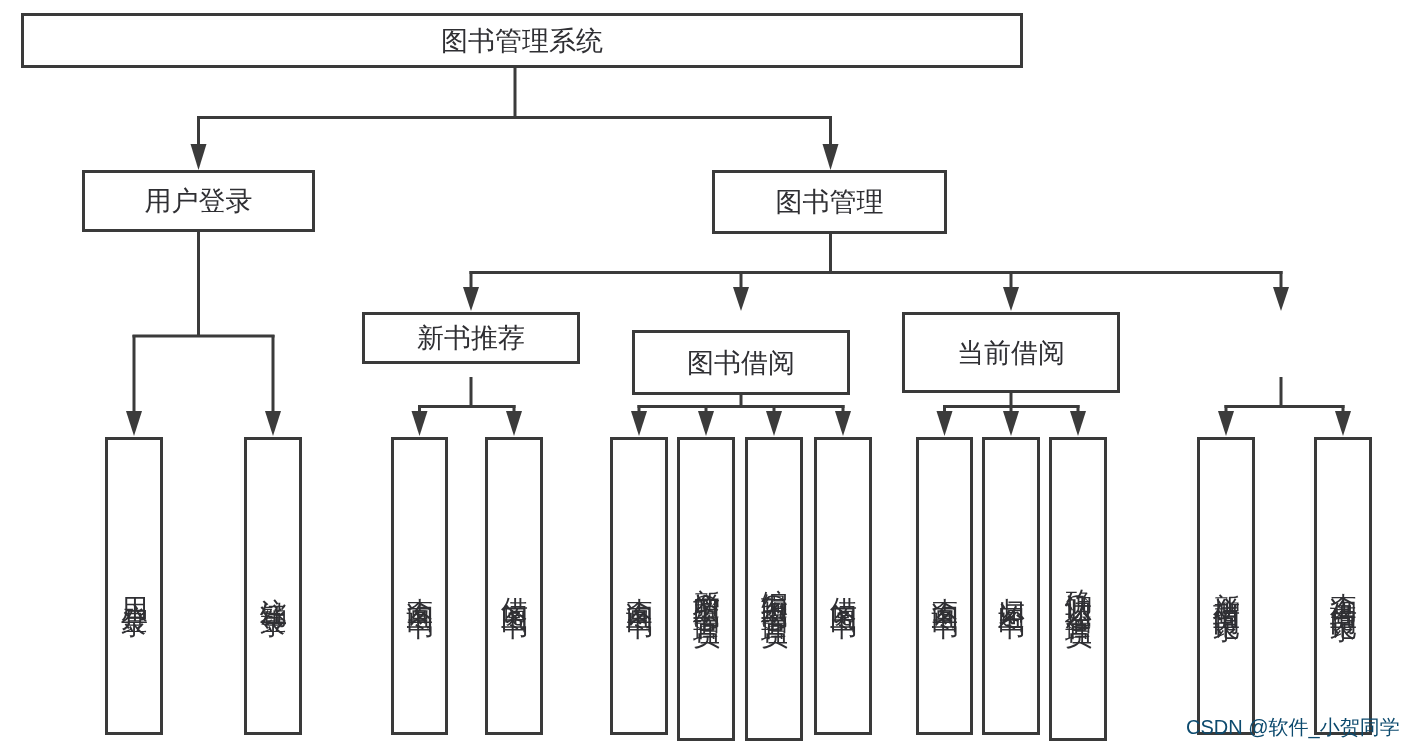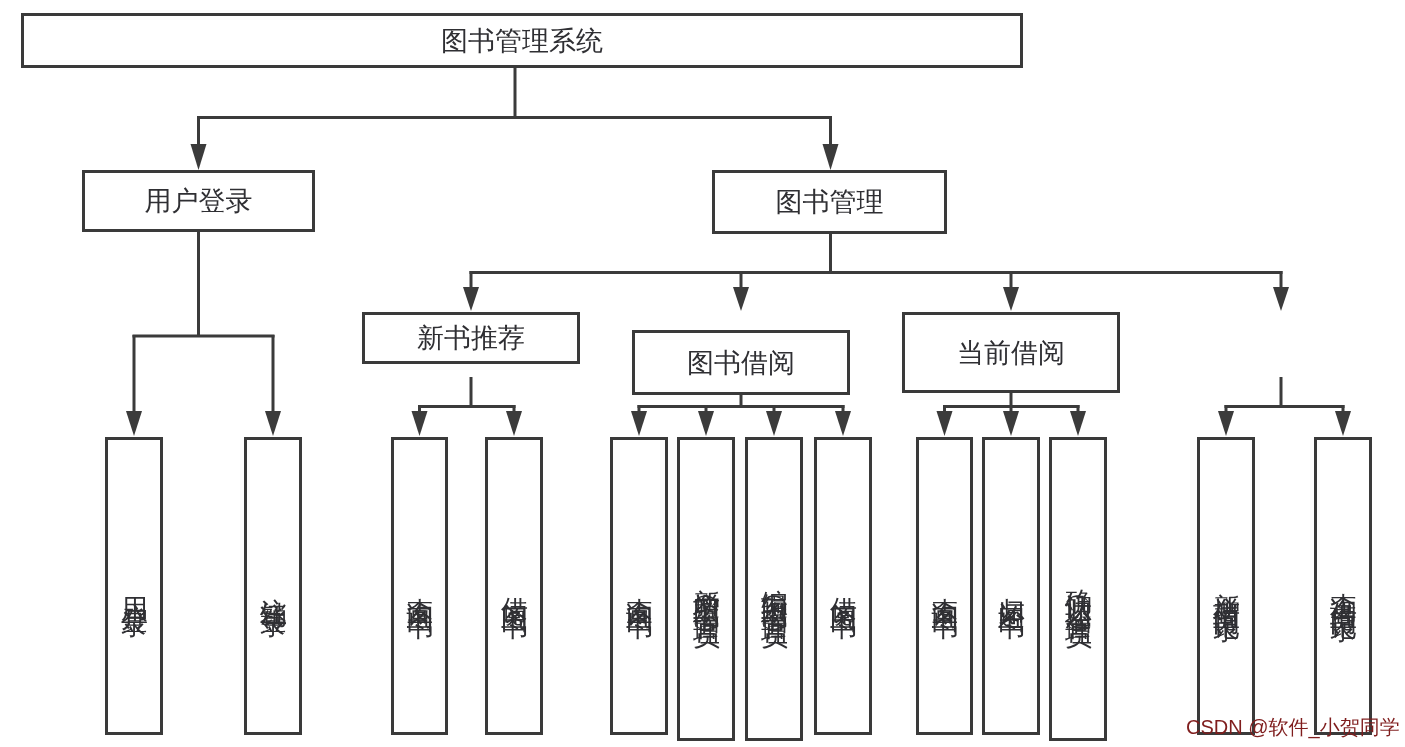--- a/index.html
+++ b/index.html
@@ -37,21 +37,21 @@
     text-orientation: mixed;
     letter-spacing: 5px;
     line-height: 1;
     white-space: nowrap;
   }
   .watermark {
     position: absolute;
     left: 1186px;
     top: 714px;
     font-size: 20px;
-    color: #7f1d1d;
+    color: #0c4a6e;
     white-space: nowrap;
     z-index: 3;
   }
   line { stroke: #3b3b3b; stroke-width: 3; }
   polygon { fill: #3b3b3b; stroke: none; }
 </style>
 </head>
 <body>
 
 <div class="canvas">

